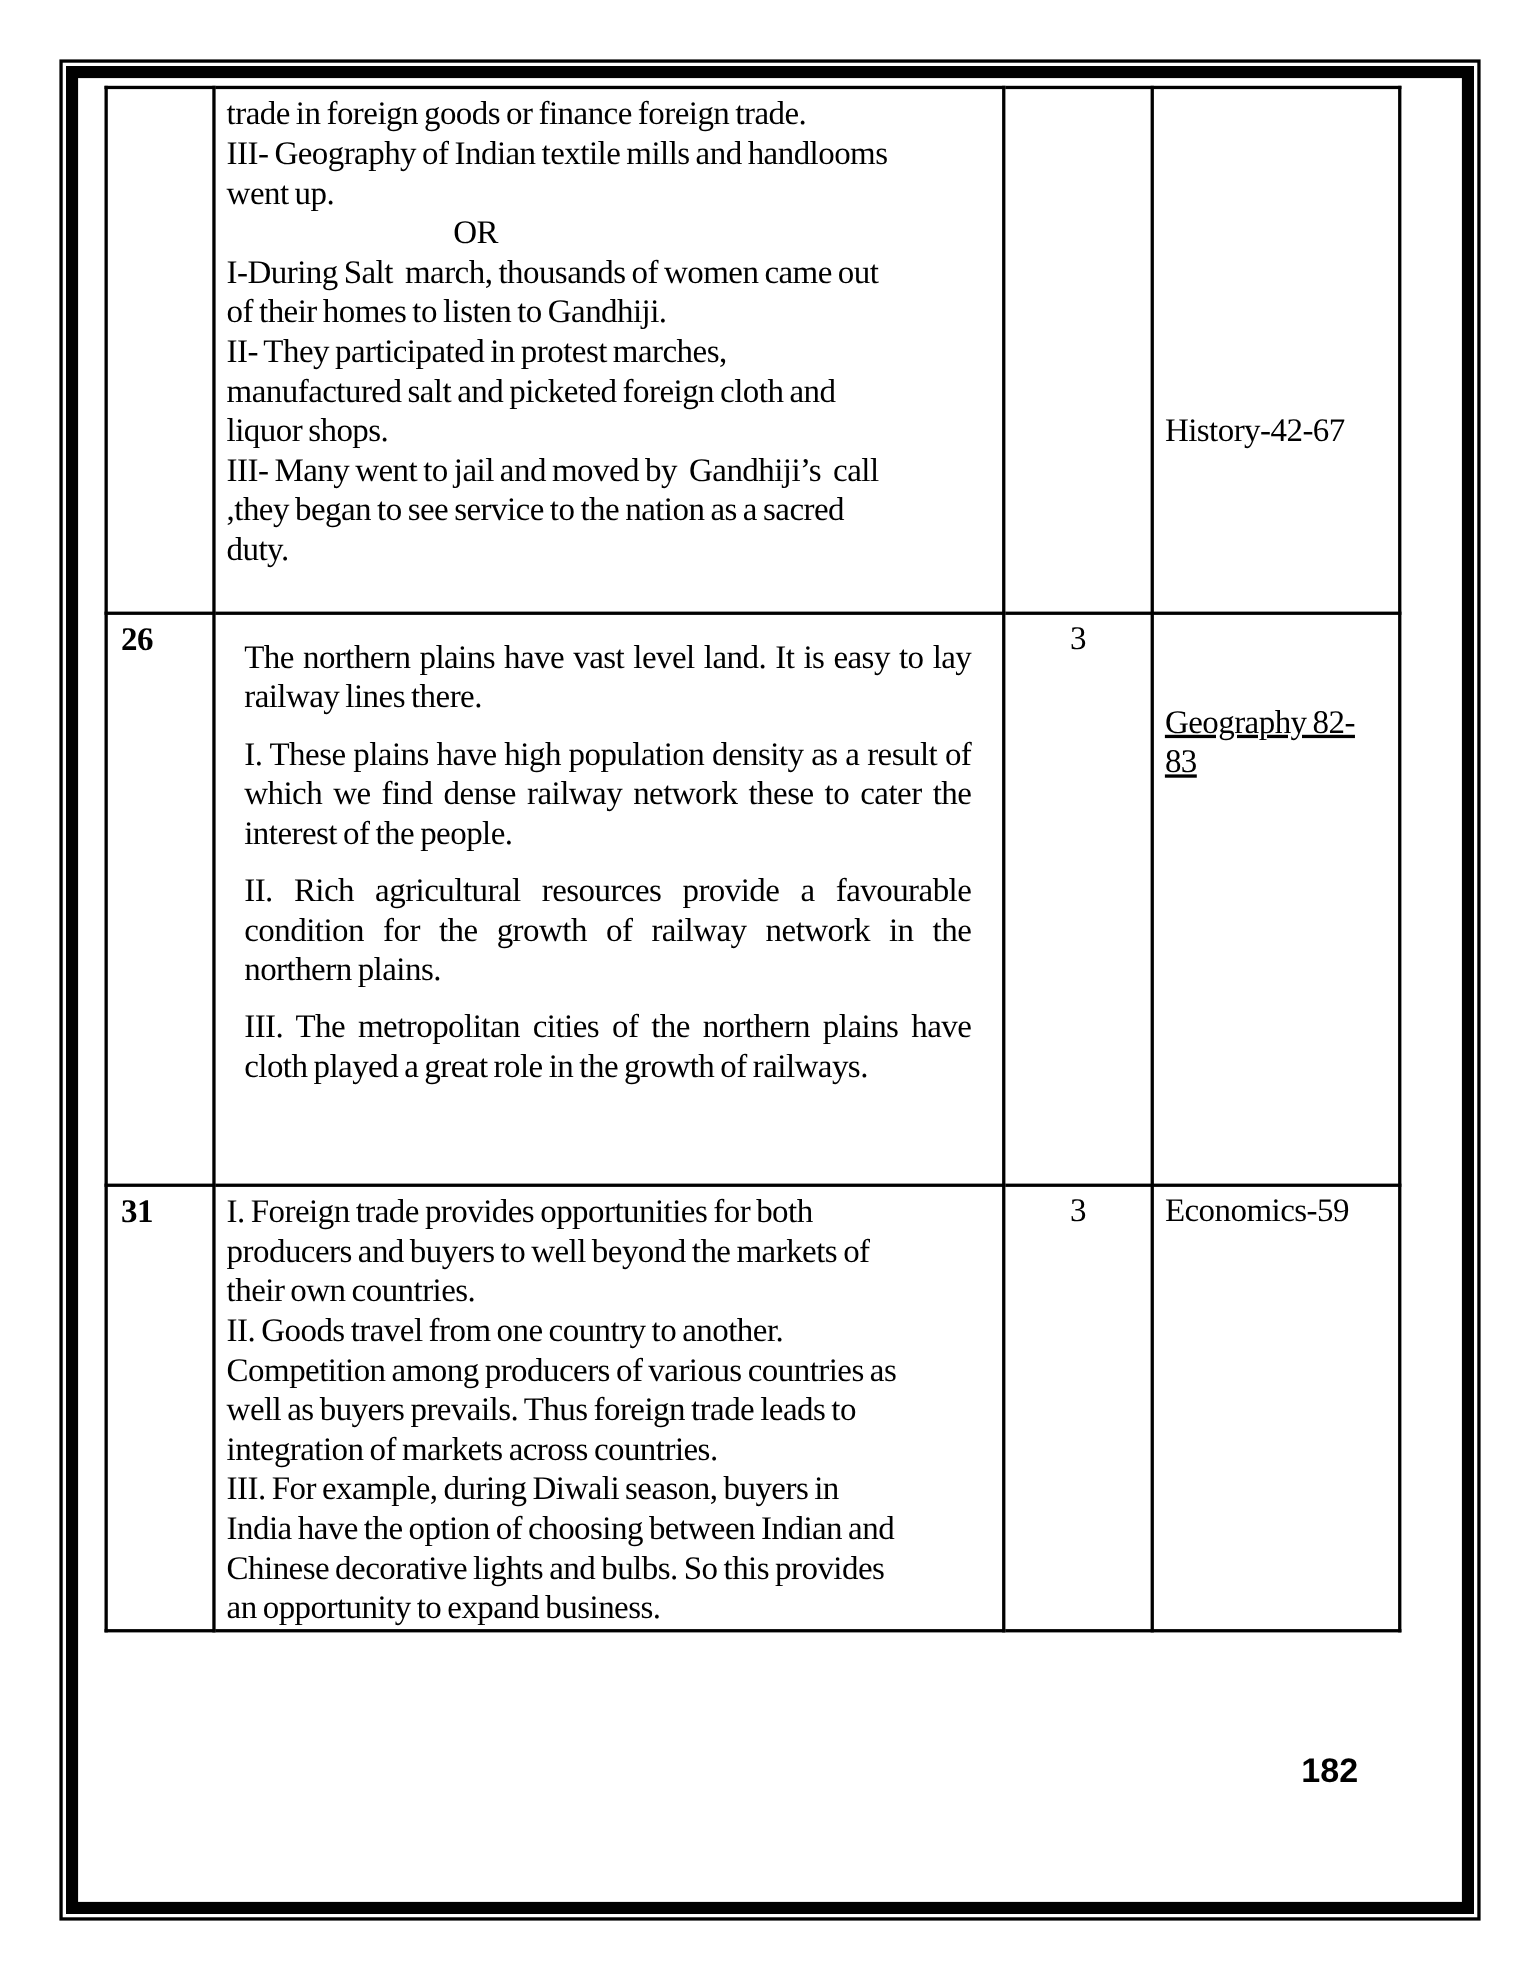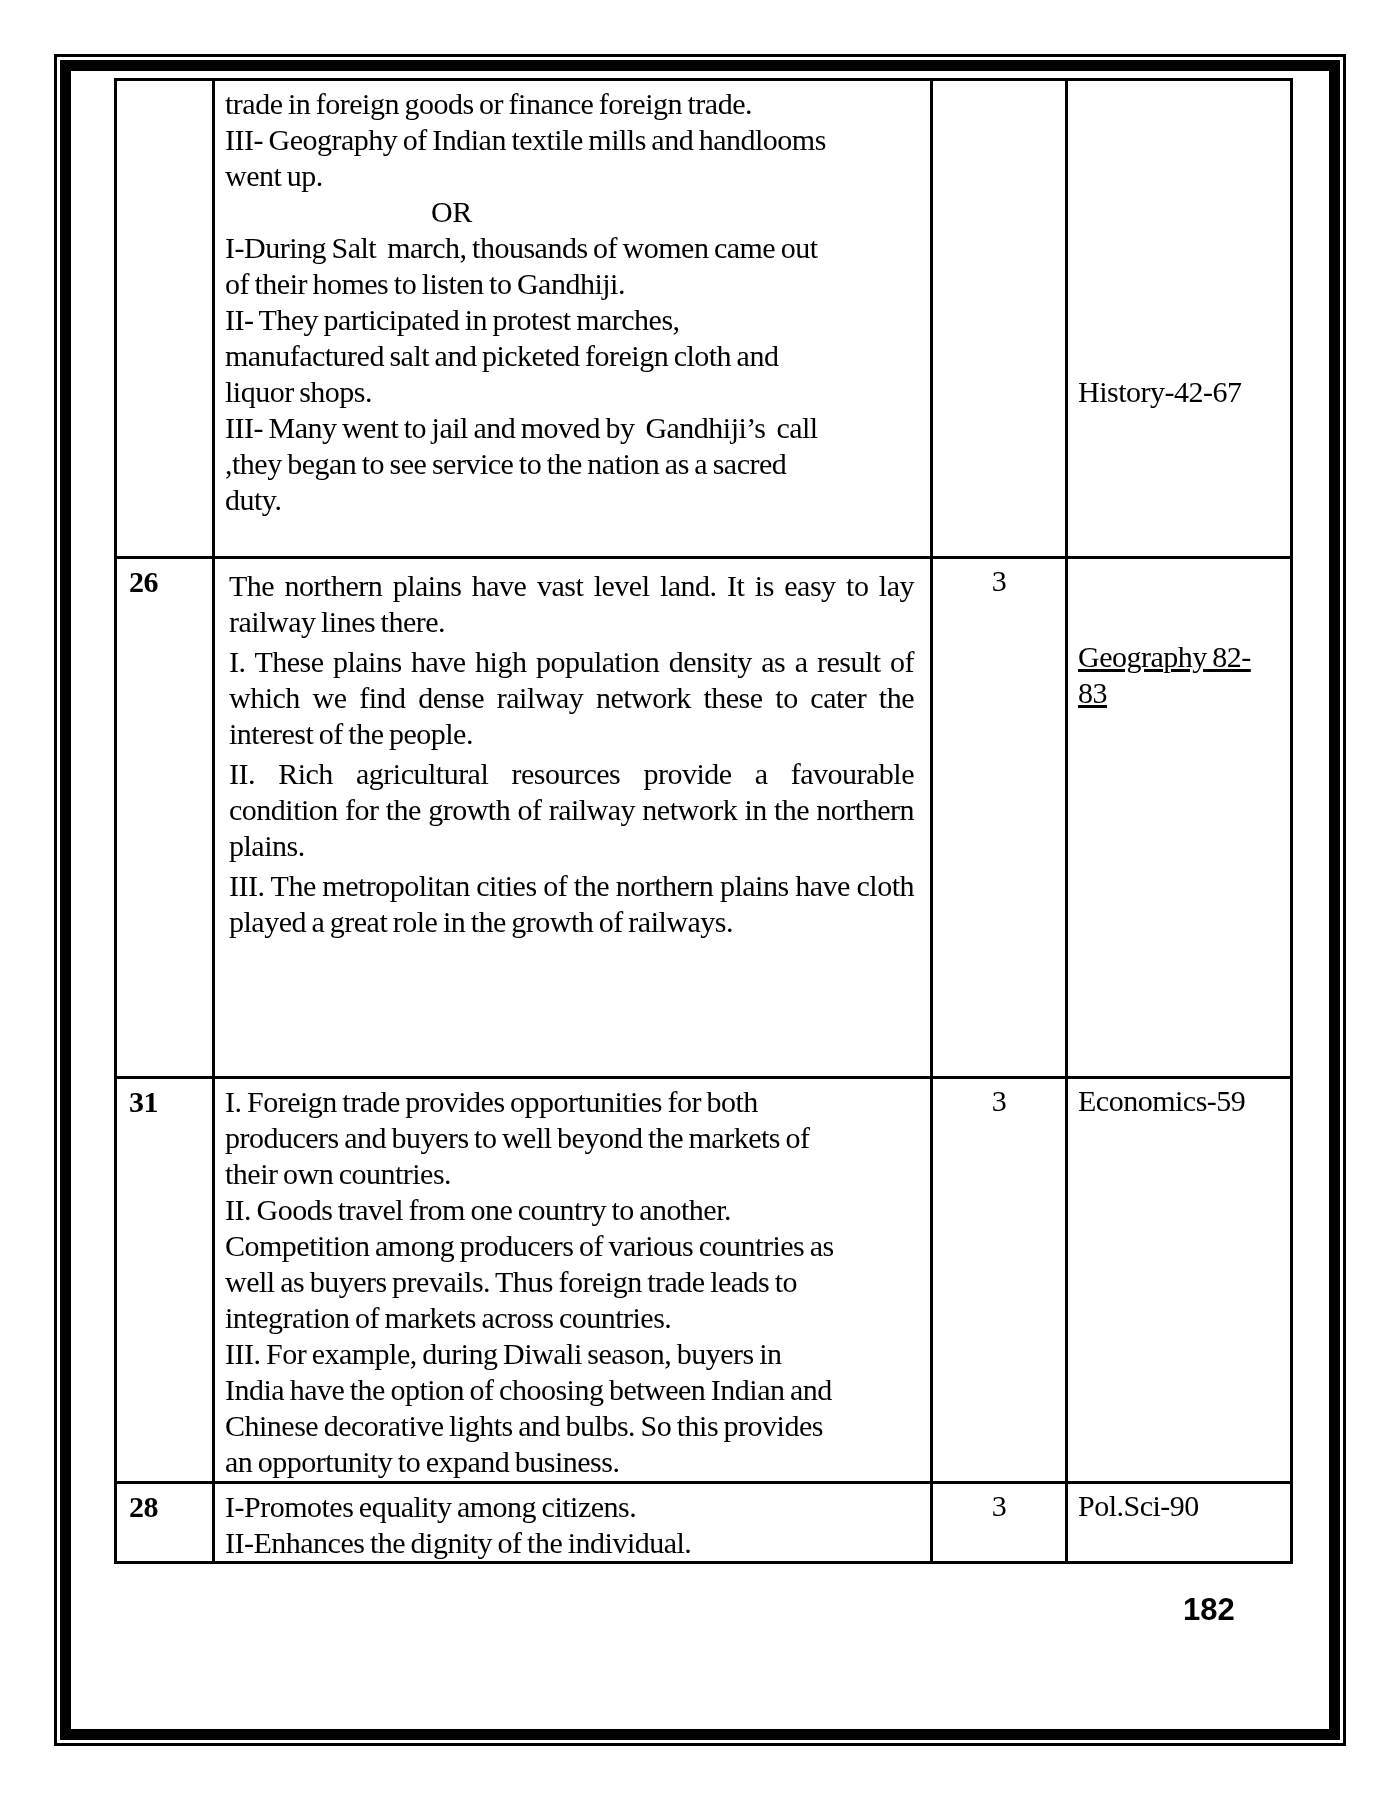--- a/index.html
+++ b/index.html
@@ -16,21 +16,21 @@
     position:absolute; left:54px; top:54px;
     width:1292px; height:1692px;
     border:3px solid #000;
     padding:3px;
     box-sizing:border-box;
   }
   .frame-inner {
     width:100%; height:100%;
     border:11px solid #000;
     box-sizing:border-box;
-    padding:7px 0 0 43px;
+    padding:7px 0 0 24px;
   }
   table.answer-table {
     border-collapse:collapse;
     table-layout:fixed;
     width:1176px;
   }
   td {
     border:3px solid #000;
     vertical-align:top;
     box-sizing:border-box;
@@ -45,21 +45,21 @@
   tr.row-3 td { height:72px; }
 
   td.qno   { font-weight:bold; padding:5px 0 0 12px;margin-top:28px; }
   td.ans   { padding:5px 12px 0 10px; }
   td.marks { text-align:center; padding:4px 0 0 0; }
   td.source{ padding:4px 8px 0 10px; white-space:pre-wrap; }
   td.source.src-0 { padding-top:293px; }
   td.source.src-1 { padding-top:80px;text-decoration:underline; }
 
   p.block     { margin:0; white-space:pre-wrap; }
-  p.justified { margin:4px; text-align:justify; }
+  p.justified { margin:16px; text-align:justify; }
   .gap        { margin-top:36px; }
   .or-line    { padding-left:206px; }
 
   .page-number {
     position:absolute; left:1183px; top:1592px;
     font-family:"Liberation Sans", sans-serif;
     font-weight:bold;
     font-size:31px;
     text-align:center;
   }
@@ -125,29 +125,20 @@
 integration of markets across countries.</p>
               <p class="block">III. For example, during Diwali season, buyers in
 India have the option of choosing between Indian and
 Chinese decorative lights and bulbs. So this provides
 an opportunity to expand business.</p>
             </td>
             <td class="marks">3</td>
             <td class="source">Economics-59</td>
           </tr>
 
-          <tr class="row-3">
-            <td class="qno">28</td>
-            <td class="ans">
-              <p class="block">I-Promotes equality among citizens.
-II-Enhances the dignity of the individual.</p>
-            </td>
-            <td class="marks">3</td>
-            <td class="source">Pol.Sci-90</td>
-          </tr>
 
         </tbody>
       </table>
 
     </div>
   </div>
 
   <div class="page-number">182</div>
 </div>
 

